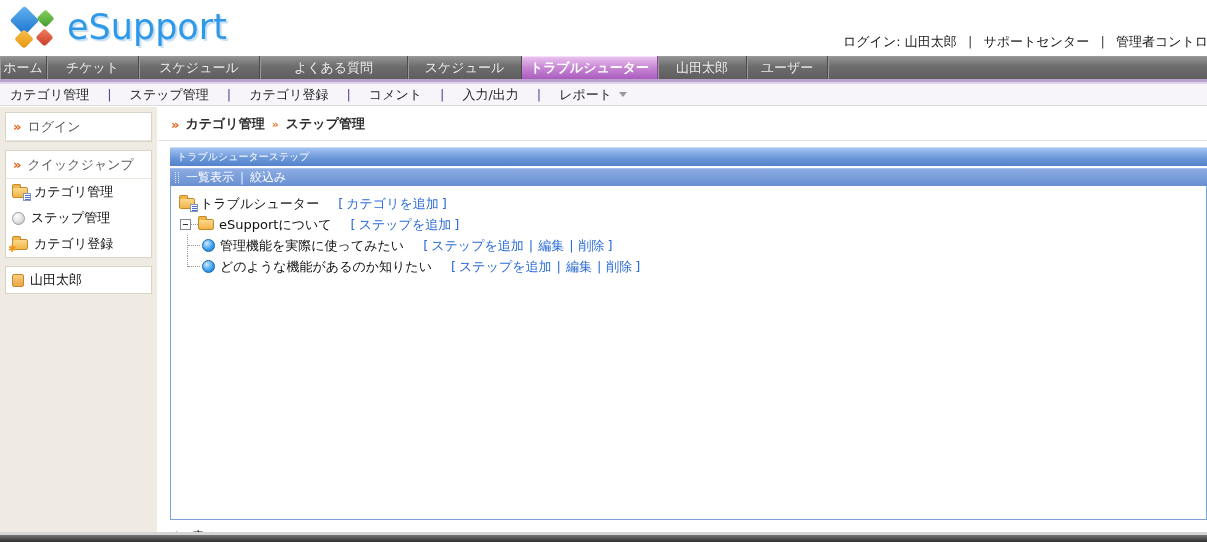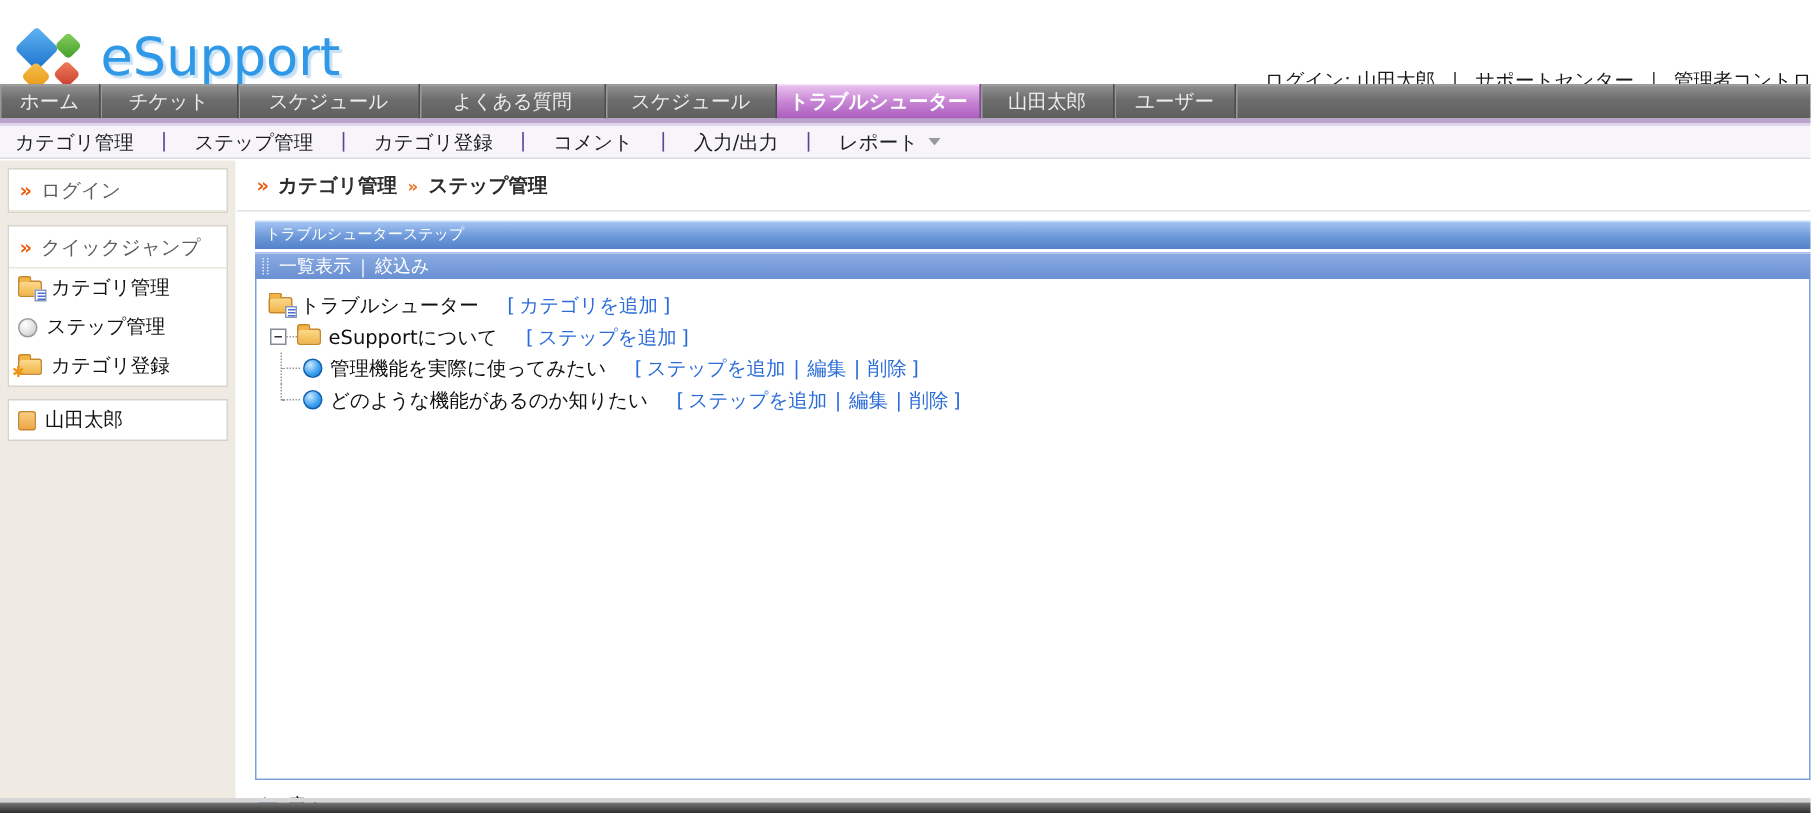--- a/index.html
+++ b/index.html
@@ -1,20 +1,20 @@
 <!DOCTYPE html>
 <html><head>
 <meta charset="utf-8">
 <style>
   * { margin:0; padding:0; box-sizing:border-box; }
   html,body { width:1207px; height:542px; overflow:hidden; background:#fff;
     font-family:"DejaVu Sans","Liberation Sans",sans-serif; }
 
   
-  .header { position:absolute; top:12px; left:0; width:1207px; height:56px; background:#fff; }
+  .header { position:absolute; top:0; left:0; width:1207px; height:56px; background:#fff; }
   .logo { position:absolute; left:10px; top:5px; display:flex; align-items:center; }
   .logo-icon { width:46px; height:44px; position:relative; }
   .diamond { position:absolute; border-radius:3px; transform:rotate(45deg); }
   .d-blue   { left:4px;  top:5px;  width:21px; height:21px; background:linear-gradient(135deg,#62b4f2,#1a72cc); }
   .d-green  { left:29px; top:7px;  width:13px; height:13px; background:linear-gradient(135deg,#8ad060,#3f9c2a); }
   .d-orange { left:7px;  top:27px; width:14px; height:14px; background:linear-gradient(135deg,#f6c050,#e8940e); }
   .d-red    { left:28px; top:26px; width:13px; height:13px; background:linear-gradient(135deg,#f08060,#c83a28); }
   .logo-text { font-size:35px; color:#2f99e8; margin-left:11px; text-shadow:2px 2px 1px #c6dff4; }
   .login-bar { position:absolute; top:33px; left:843px; width:364px; overflow:hidden;
     white-space:nowrap; font-size:13px; color:#1a1a1a; }
@@ -129,24 +129,24 @@
     <span class="sep">|</span>
     <span class="lnk">サポートセンター</span>
     <span class="sep">|</span>
     <span class="lnk">管理者コントロールパネル</span>
     
     
   </div>
 </div>
 
 <div class="navbar">
-  <div class="tab" style="width:67px">ホーム</div>
+  <div class="tab" style="width:47px">ホーム</div>
   <div class="tab" style="width:92px">チケット</div>
   <div class="tab" style="width:121px">スケジュール</div>
-  <div class="tab" style="width:124px">よくある質問</div>
+  <div class="tab" style="width:148px">よくある質問</div>
   <div class="tab" style="width:114px">スケジュール</div>
   <div class="tab active" style="width:136px">トラブルシューター</div>
   <div class="tab" style="width:89px">山田太郎</div>
   <div class="tab" style="width:81px">ユーザー</div>
   <div class="nav-fill"></div>
 </div>
 <div class="nav-strip"></div>
 <div class="nav-strip2"></div>
 
 <div class="submenu">

